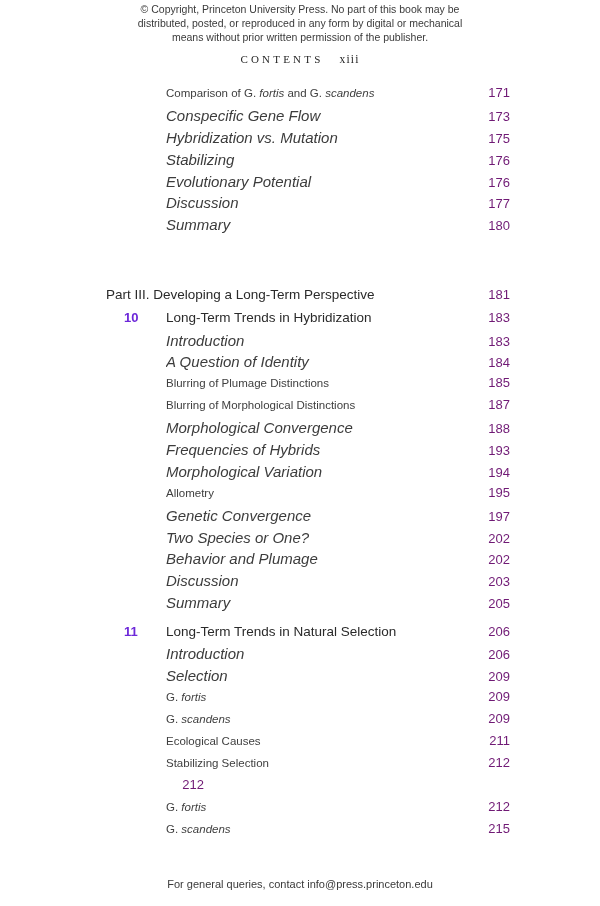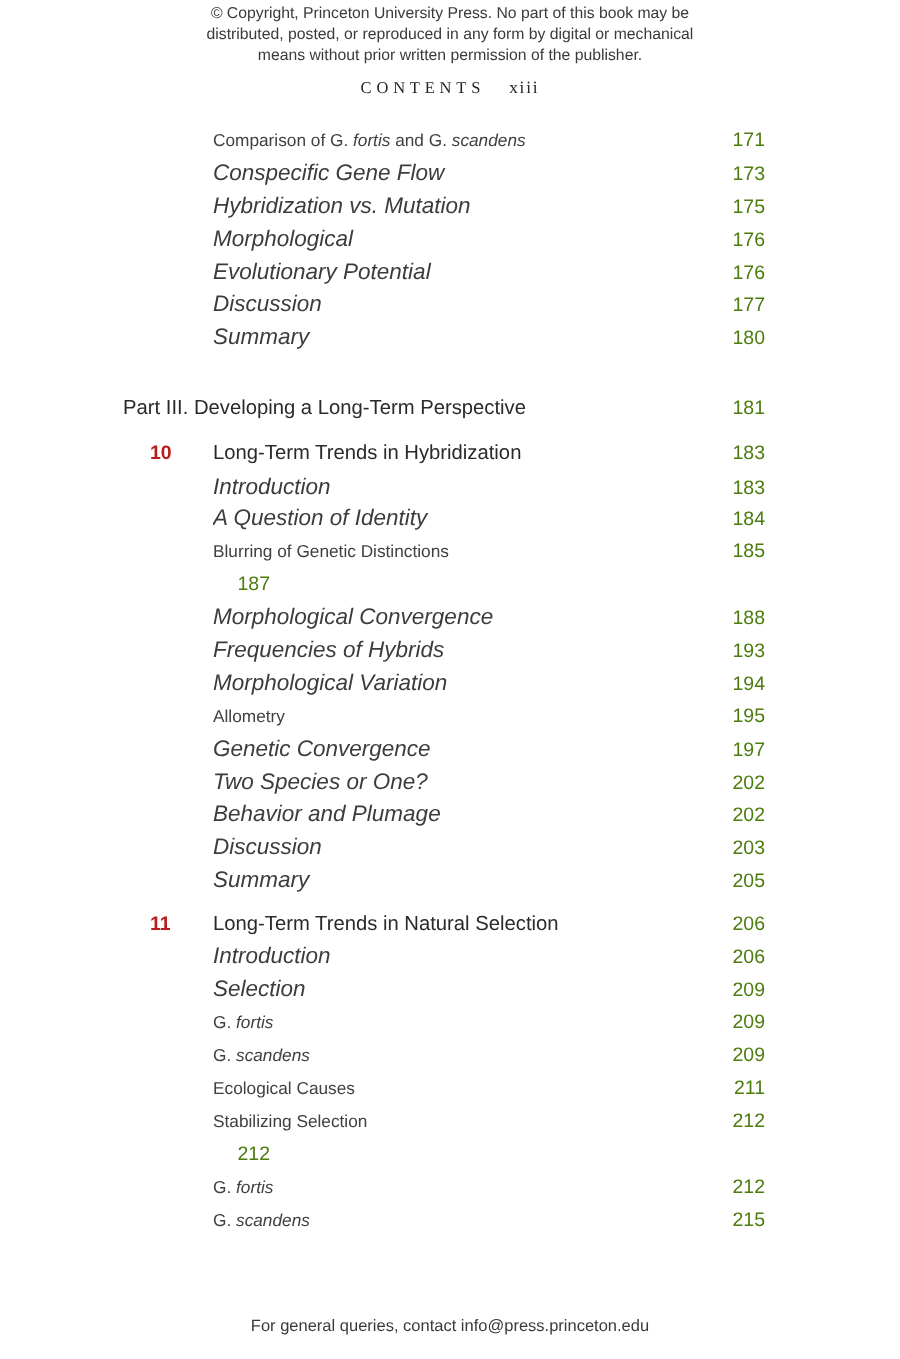--- a/index.html
+++ b/index.html
@@ -39,49 +39,50 @@
   .running-head .folio {
     font-family: "Liberation Serif", serif;
     font-size: 11.5px;
     letter-spacing: 1.2px;
     color: #262626;
     margin-left: 16px;
   }
   
   .toc {
     margin-top: 18px;
+    padding-left: 24px;
   }
   .row {
     display: flex;
     align-items: baseline;
     height: 21.9px;
     box-sizing: border-box;
     padding-right: 90px;
   }
-  .row.part { padding-left: 82px; margin-top: 26px; }
+  .row.part { padding-left: 82px; margin-top: 42px; align-items: flex-end; }
   .row.chapter { padding-left: 100px; margin-top: 7.5px; }
   .row.sub1, .row.sub2 { padding-left: 142px; }
 
   .num {
     width: 42px;
     flex: 0 0 42px;
     font-weight: bold;
     font-size: 13px;
-    color: #b91c1c;
+    color: #6d28d9;
   }
   .label { flex: 1; white-space: nowrap; overflow: hidden; }
   .part .label    { font-size: 13.5px; color: #2a2a2a; }
   .chapter .label { font-size: 13.5px; color: #2a2a2a; }
   .sub1 .label    { font-size: 15px; color: #3c3c3c; }
   .sub2 .label    { font-size: 11.5px; color: #404040; }
   .it { font-style: italic; }
   .pagecol {
     margin-left: 8px;
     font-size: 13px;
-    color: #4d7c0f;
+    color: #701a75;
     text-align: right;
     min-width: 30px;
   }
   
   .footer {
     position: absolute;
     top: 878px;
     left: 0;
     width: 100%;
     text-align: center;
@@ -118,21 +119,21 @@
   </div>
 
   <div class="row sub1">
 
     <span class="label"><span class="it">Hybridization vs. Mutation</span></span>
     <span class="pagecol">175</span>
   </div>
 
   <div class="row sub1">
 
-    <span class="label"><span class="it">Morphological</span></span>
+    <span class="label"><span class="it">Stabilizing</span></span>
     <span class="pagecol">176</span>
   </div>
 
   <div class="row sub1">
 
     <span class="label"><span class="it">Evolutionary Potential</span></span>
     <span class="pagecol">176</span>
   </div>
 
   <div class="row sub1">
@@ -166,26 +167,27 @@
   </div>
 
   <div class="row sub1">
 
     <span class="label"><span class="it">A Question of Identity</span></span>
     <span class="pagecol">184</span>
   </div>
 
   <div class="row sub2">
 
-    <span class="label"><span>Blurring of Genetic Distinctions</span></span>
+    <span class="label"><span>Blurring of Plumage Distinctions</span></span>
     <span class="pagecol">185</span>
   </div>
 
   <div class="row sub2">
 
+    <span class="label"><span>Blurring of Morphological Distinctions</span></span>
     <span class="pagecol">187</span>
   </div>
 
   <div class="row sub1">
 
     <span class="label"><span class="it">Morphological Convergence</span></span>
     <span class="pagecol">188</span>
   </div>
 
   <div class="row sub1">

